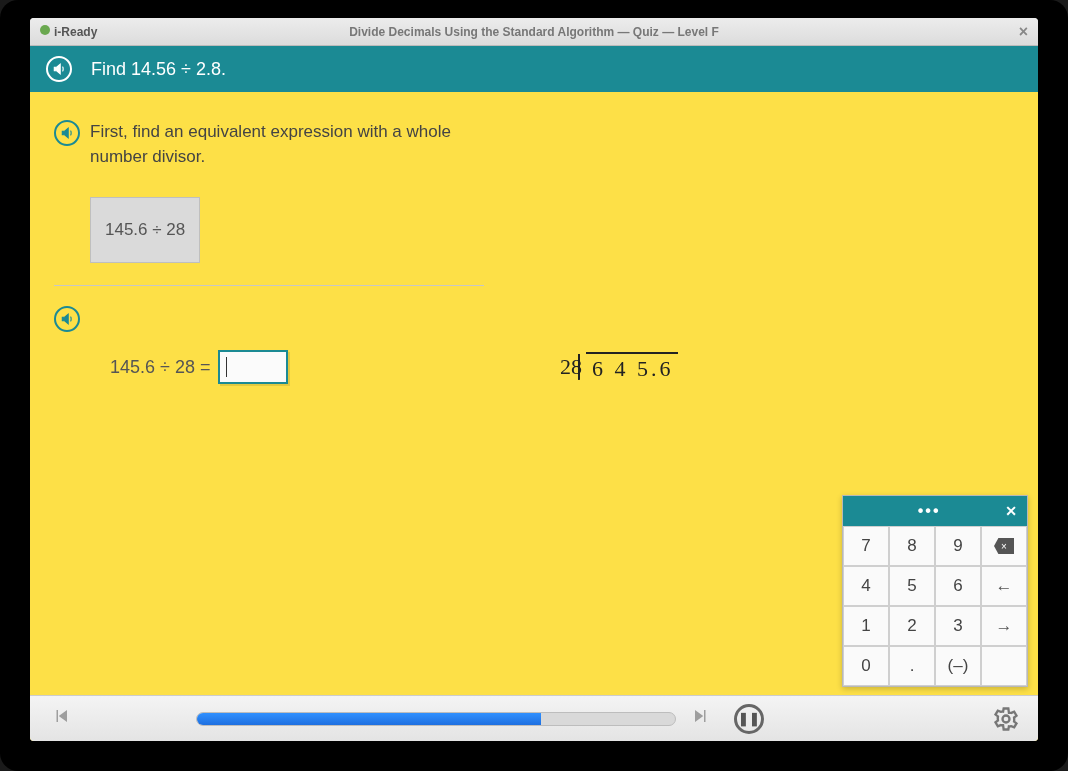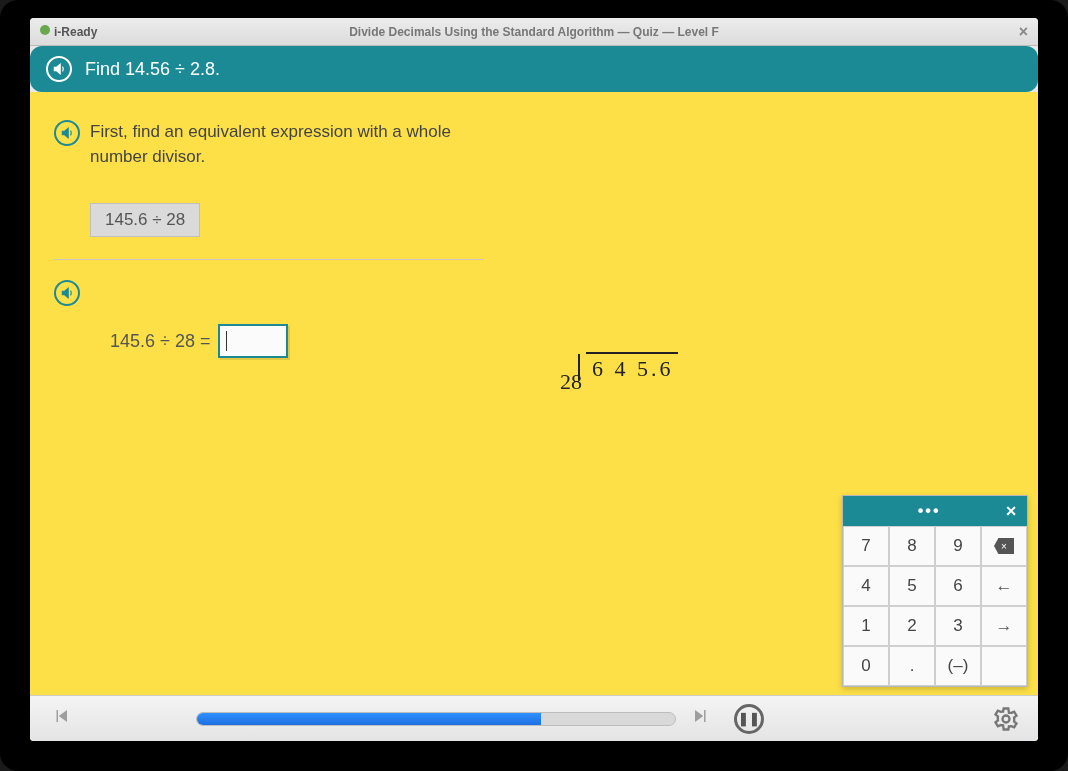--- a/index.html
+++ b/index.html
@@ -64,23 +64,22 @@
     font-weight: bold;
     cursor: pointer;
     line-height: 1;
   }
   .question-bar {
     background: #1b8a94;
     color: #fff;
     padding: 10px 16px;
     display: flex;
     align-items: center;
-    gap: 13px;
+    gap: 19px;
     font-size: 18px;
-    border-radius: 12px;
   }
   .speaker-btn {
     width: 26px; height: 26px;
     border-radius: 50%;
     border: 2px solid #fff;
     display: flex; align-items: center; justify-content: center;
     cursor: pointer;
     flex-shrink: 0;
   }
   .speaker-btn.dark { border-color:#1b8a94; }
@@ -105,23 +104,23 @@
   .step-text {
     color: #444;
     font-size: 17px;
     line-height: 1.45;
   }
   .chip {
     display: inline-block;
     background: #dadada;
     border: 1px solid #bfbfbf;
     color: #555;
-    padding: 6px 14px;
+    padding: 22px 14px;
     font-size: 17px;
-    margin-top: 20px;
+    margin-top: 14px;
     margin-left: 36px;
   }
   .divider {
     border: none;
     border-top: 1px solid #c7c7c7;
     margin: 22px 0 20px 0;
   }
   .equation-row {
     margin-left: 56px;
     margin-top: 18px;
@@ -150,21 +149,21 @@
   .long-division {
     position: absolute;
     left: 530px;
     top: 260px;
     font-family: "Times New Roman", serif;
     font-size: 22px;
     color: #222;
     display: flex;
     align-items: flex-start;
   }
-  .ld-divisor { padding-right: 4px; padding-top:2px;margin-top:15px; }
+  .ld-divisor { padding-right: 4px; padding-top:2px; }
   .ld-bracket {
     border-top: 2px solid #222;
     border-left: none;
     padding: 2px 4px 0 6px;
     position: relative;
     letter-spacing: 3px;
   }
   .ld-bracket::before {
     content: "";
     position: absolute;

